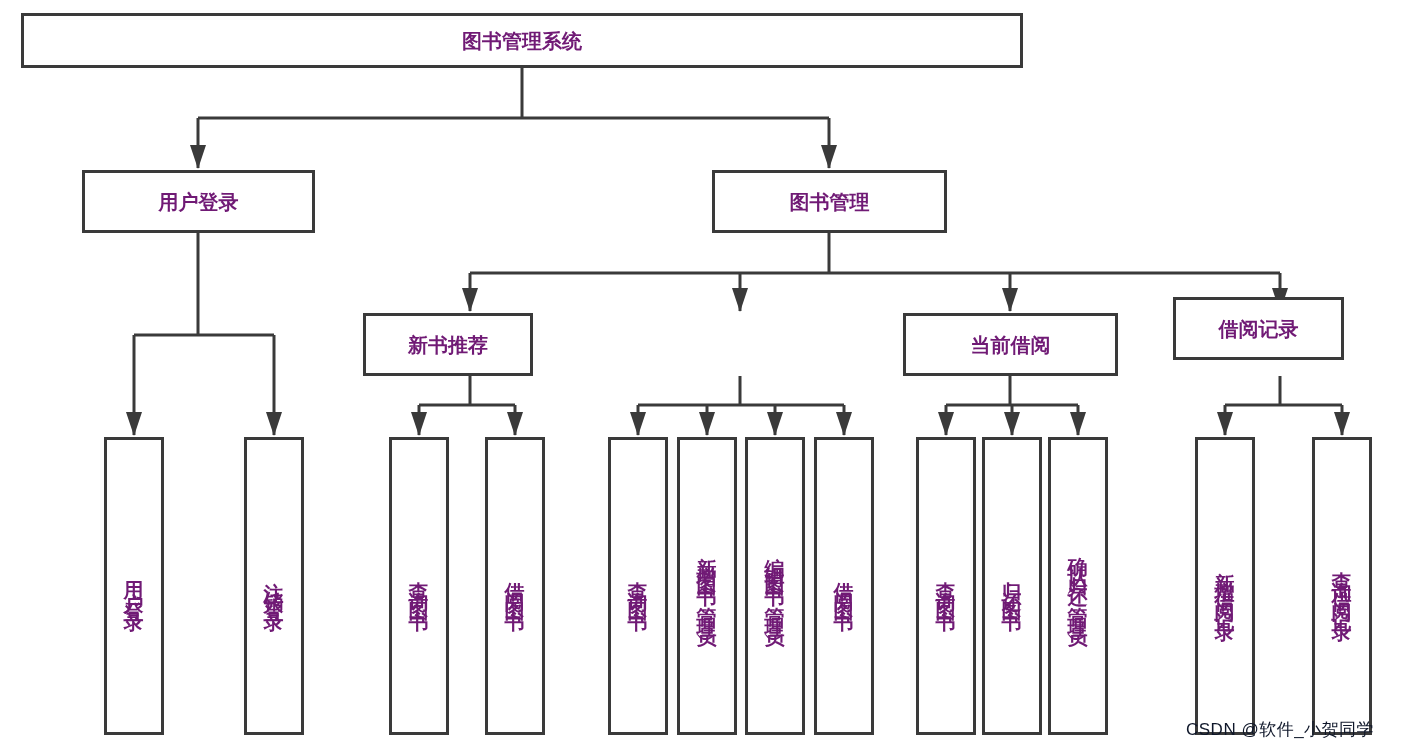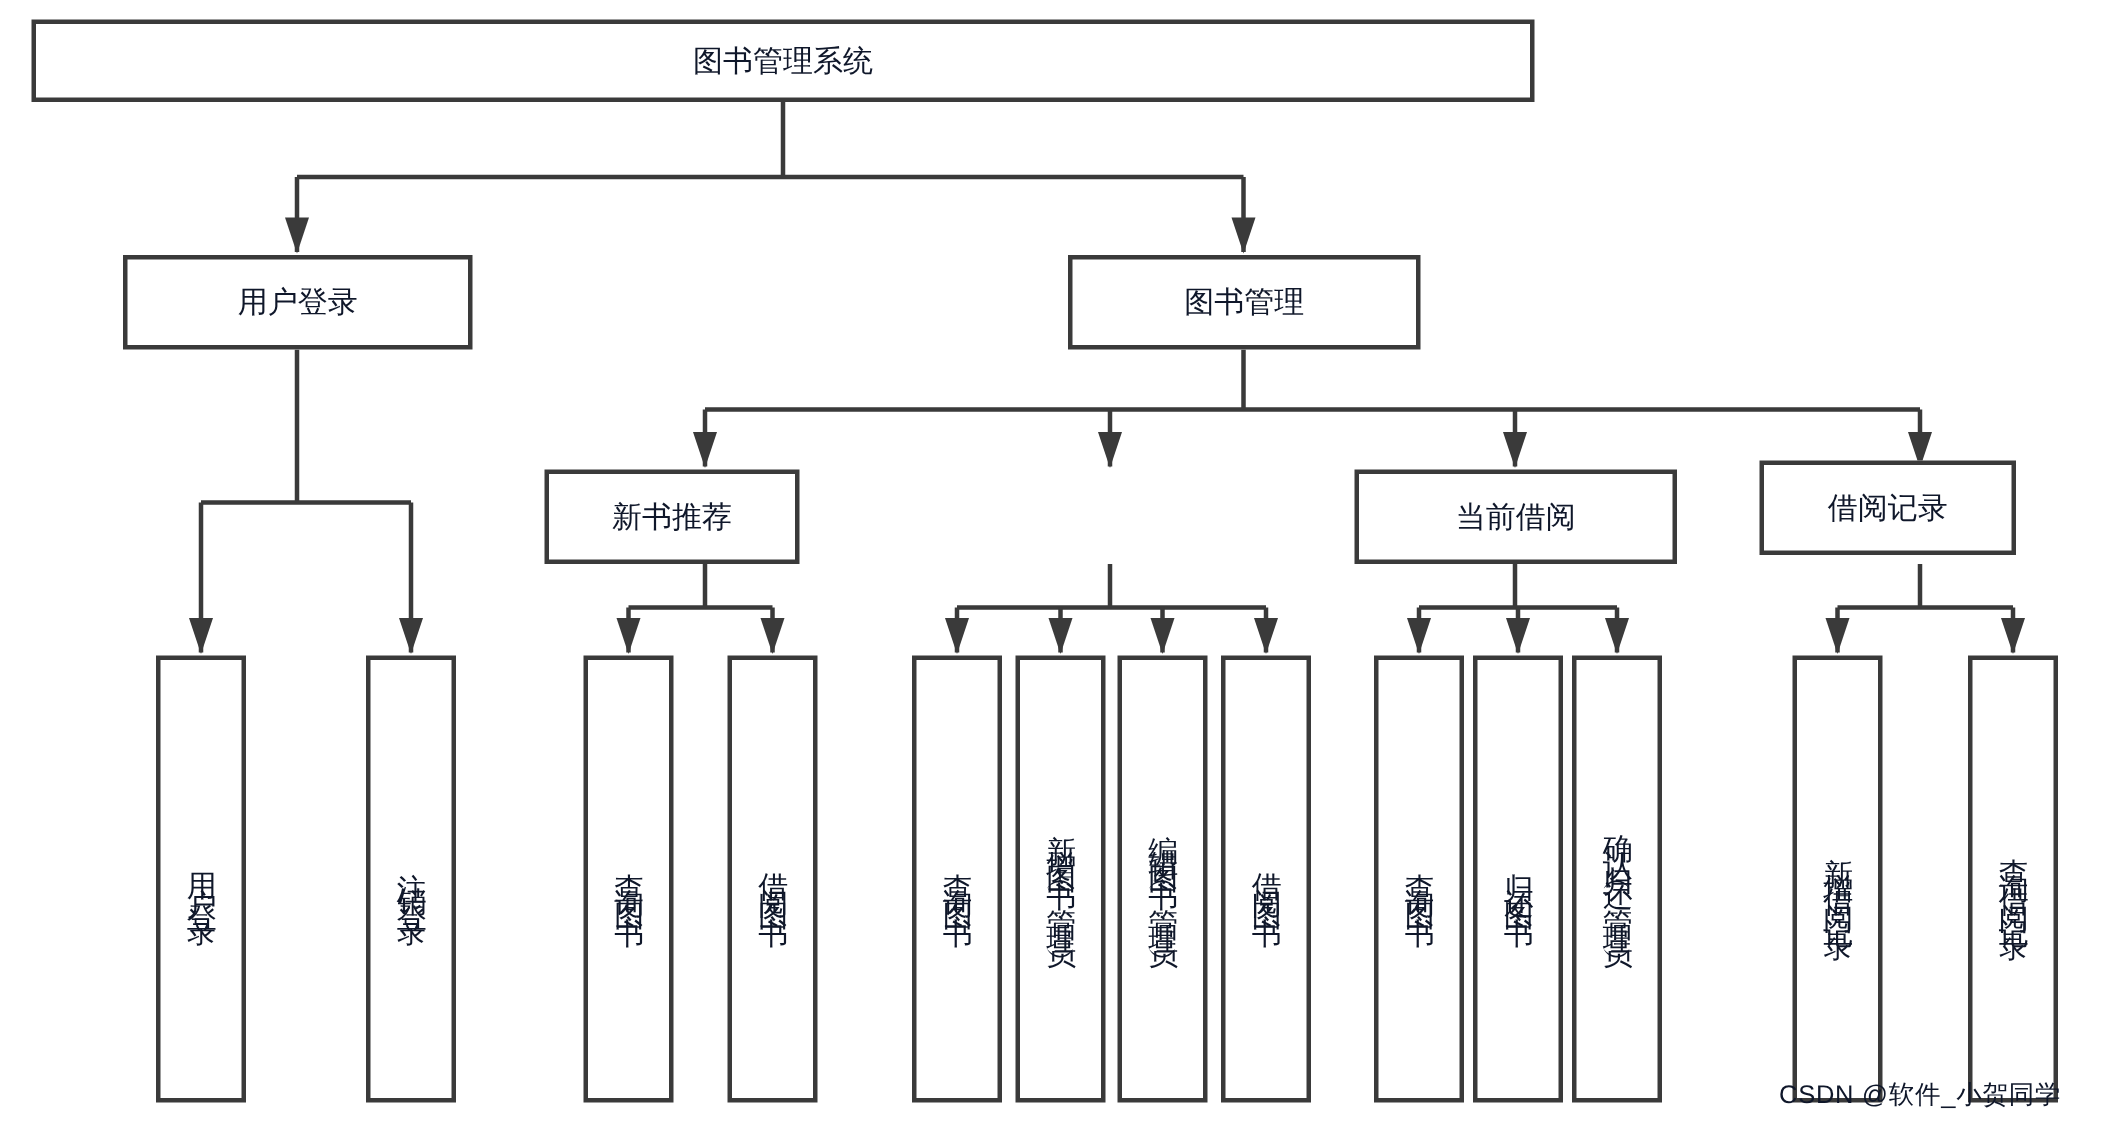--- a/index.html
+++ b/index.html
@@ -18,23 +18,24 @@
     pointer-events: none;
   }
   .box {
     position: absolute;
     box-sizing: border-box;
     background: #ffffff;
     border: 3px solid #3a3a3a;
     display: flex;
     align-items: center;
     justify-content: center;
-    color: #0f172a;
+    color: #701a75;
     font-size: 20px;
     line-height: 1;
+    font-weight: bold;
   }
   .box .label { white-space: nowrap; }
   .leaf .label {
     writing-mode: vertical-rl;
     text-orientation: mixed;
     letter-spacing: 10px;
     white-space: normal;
   }
   .watermark {
     position: absolute;
@@ -105,21 +106,21 @@
   <div class="box" style="left:712px;top:170px;width:235px;height:63px">
     <span class="label">图书管理</span>
   </div>
 
   <div class="box" style="left:363px;top:313px;width:170px;height:63px">
     <span class="label">新书推荐</span>
   </div>
   <div class="box" style="left:903px;top:313px;width:215px;height:63px">
     <span class="label">当前借阅</span>
   </div>
-  <div class="box" style="left:1173px;top:307px;width:171px;height:63px">
+  <div class="box" style="left:1173px;top:297px;width:171px;height:63px">
     <span class="label">借阅记录</span>
   </div>
 
   <div class="box leaf" style="left:104px;top:437px;width:60px;height:298px">
     <span class="label">用户登录</span>
   </div>
   <div class="box leaf" style="left:244px;top:437px;width:60px;height:298px">
     <span class="label">注销登录</span>
   </div>
 

